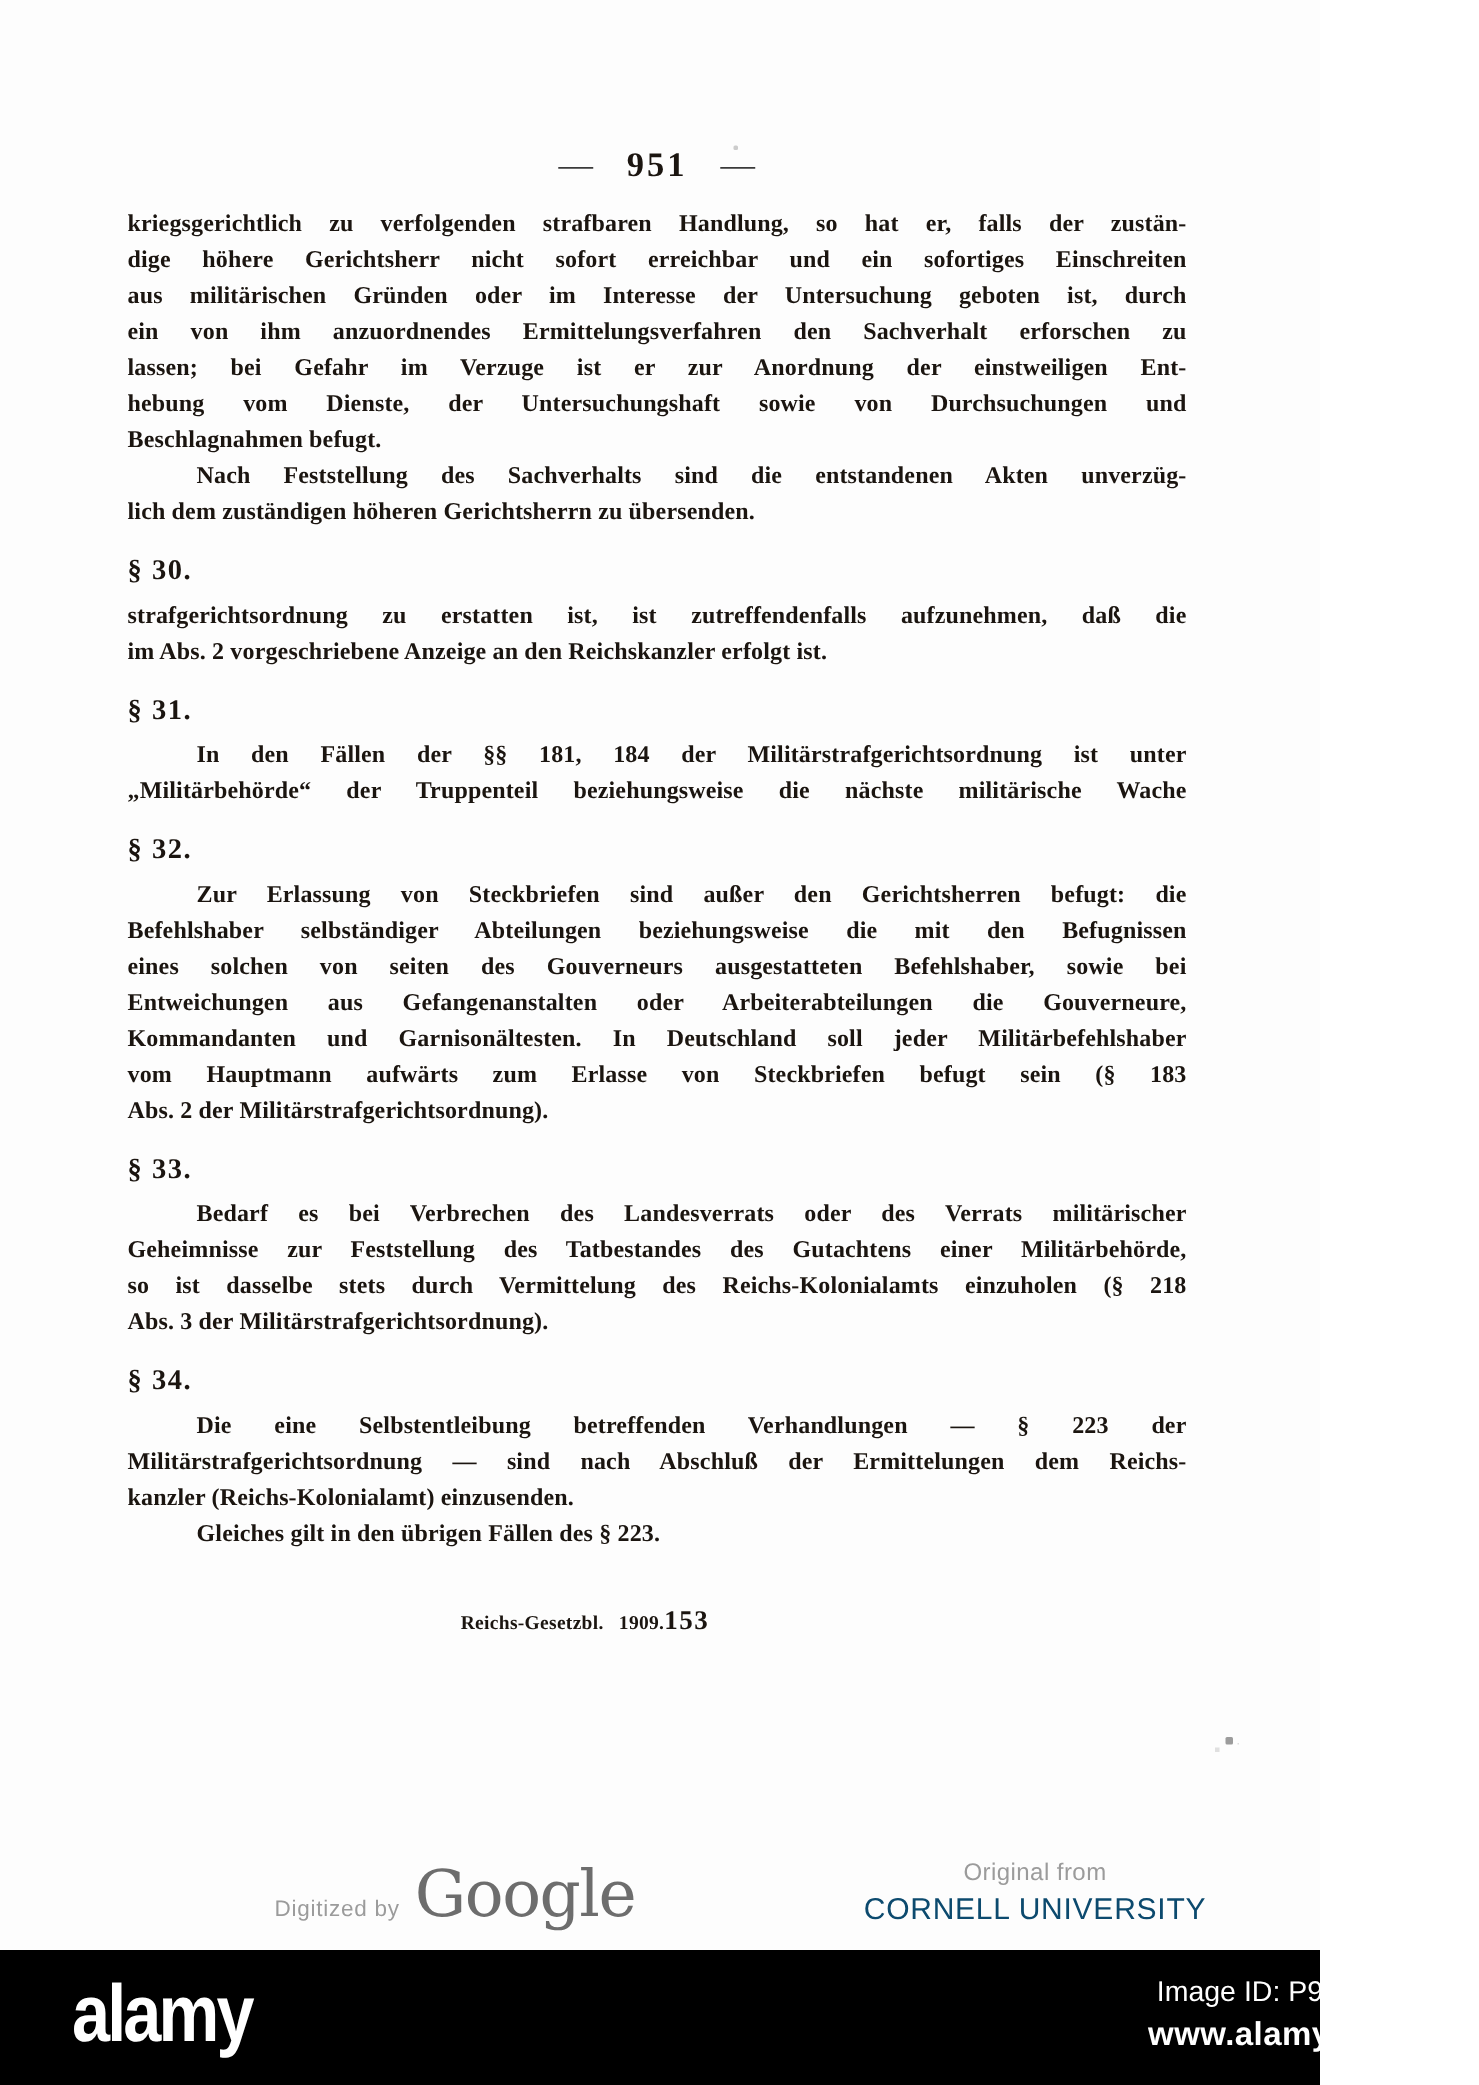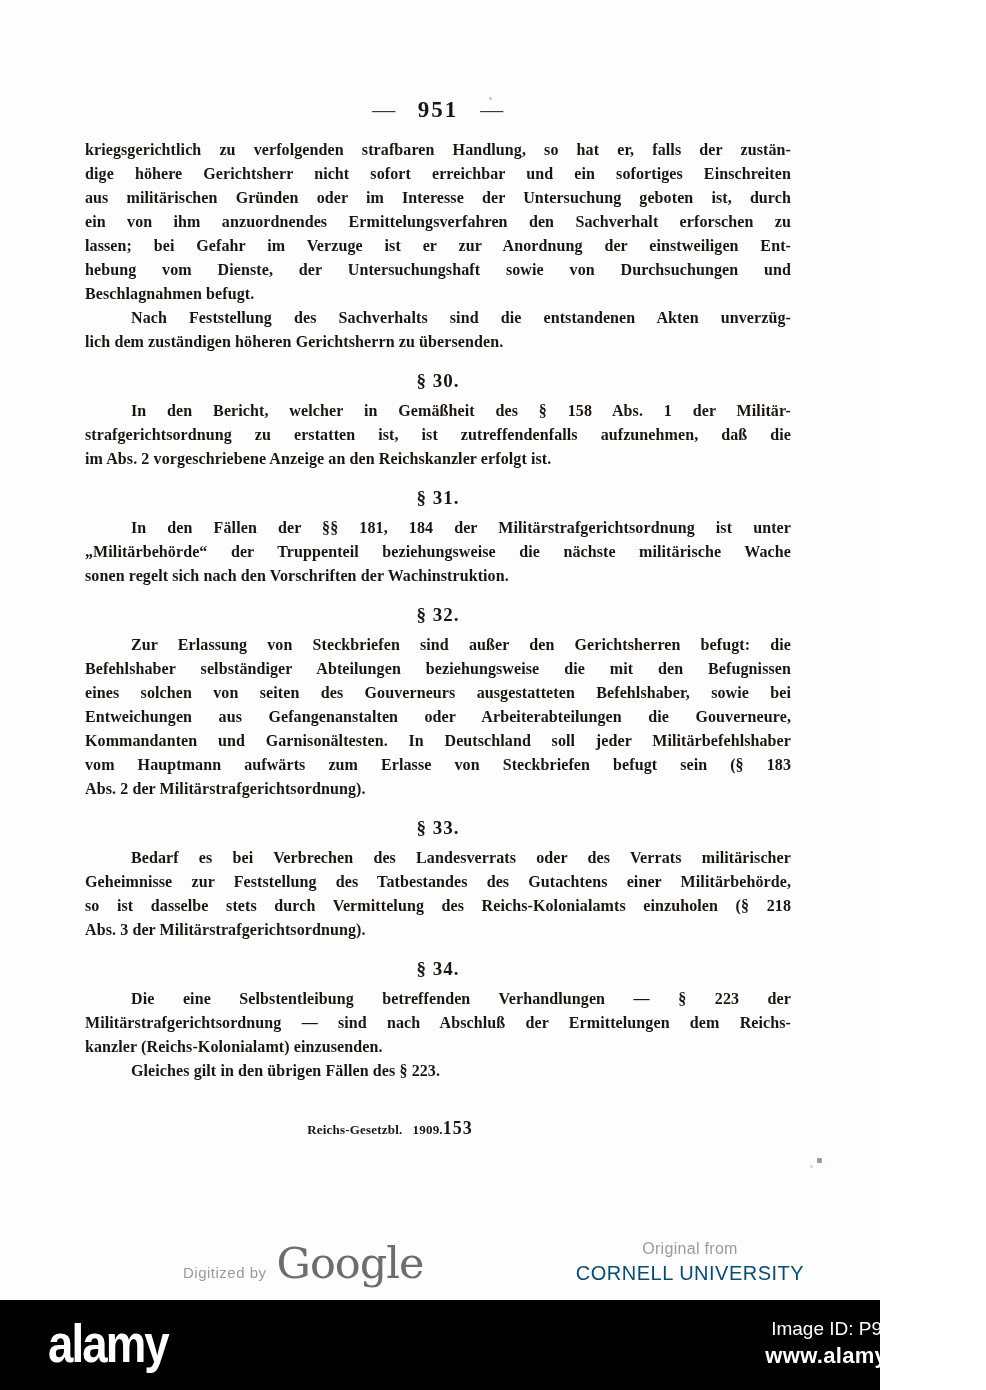--- a/index.html
+++ b/index.html
@@ -42,21 +42,21 @@
     line-height: 24px;
     text-align: justify;
     text-align-last: justify;
     white-space: normal;
     letter-spacing: 0.1px;
   }
   .line.last { text-align-last: left; }
   .line.indent { text-indent: 46px; }
 
   .section-heading {
-    text-align: center;
+    text-align: left;
     font-size: 19px;
     font-weight: bold;
     line-height: 24px;
     margin: 15px 0 6px 0;
     letter-spacing: 1px;
   }
 
   .page-footer {
     display: flex;
     justify-content: center;
@@ -167,29 +167,27 @@
           <div class="line">lassen; bei Gefahr im Verzuge ist er zur Anordnung der einstweiligen Ent-</div>
           <div class="line">hebung vom Dienste, der Untersuchungshaft sowie von Durchsuchungen und</div>
           <div class="line last">Beschlagnahmen befugt.</div>
         </div>
         <div class="para">
           <div class="line indent">Nach Feststellung des Sachverhalts sind die entstandenen Akten unverzüg-</div>
           <div class="line last">lich dem zuständigen höheren Gerichtsherrn zu übersenden.</div>
         </div>
         <div class="section-heading">§ 30.</div>
         <div class="para">
-          <div class="line indent">In den Bericht, welcher in Gemäßheit des § 158 Abs. 1 der Militär-</div>
           <div class="line">strafgerichtsordnung zu erstatten ist, ist zutreffendenfalls aufzunehmen, daß die</div>
           <div class="line last">im Abs. 2 vorgeschriebene Anzeige an den Reichskanzler erfolgt ist.</div>
         </div>
         <div class="section-heading">§ 31.</div>
         <div class="para">
           <div class="line indent">In den Fällen der §§ 181, 184 der Militärstrafgerichtsordnung ist unter</div>
           <div class="line">„Militärbehörde“ der Truppenteil beziehungsweise die nächste militärische Wache</div>
-          <div class="line last">sonen regelt sich nach den Vorschriften der Wachinstruktion.</div>
         </div>
         <div class="section-heading">§ 32.</div>
         <div class="para">
           <div class="line indent">Zur Erlassung von Steckbriefen sind außer den Gerichtsherren befugt: die</div>
           <div class="line">Befehlshaber selbständiger Abteilungen beziehungsweise die mit den Befugnissen</div>
           <div class="line">eines solchen von seiten des Gouverneurs ausgestatteten Befehlshaber, sowie bei</div>
           <div class="line">Entweichungen aus Gefangenanstalten oder Arbeiterabteilungen die Gouverneure,</div>
           <div class="line">Kommandanten und Garnisonältesten. In Deutschland soll jeder Militärbefehlshaber</div>
           <div class="line">vom Hauptmann aufwärts zum Erlasse von Steckbriefen befugt sein (§ 183</div>
           <div class="line last">Abs. 2 der Militärstrafgerichtsordnung).</div>

